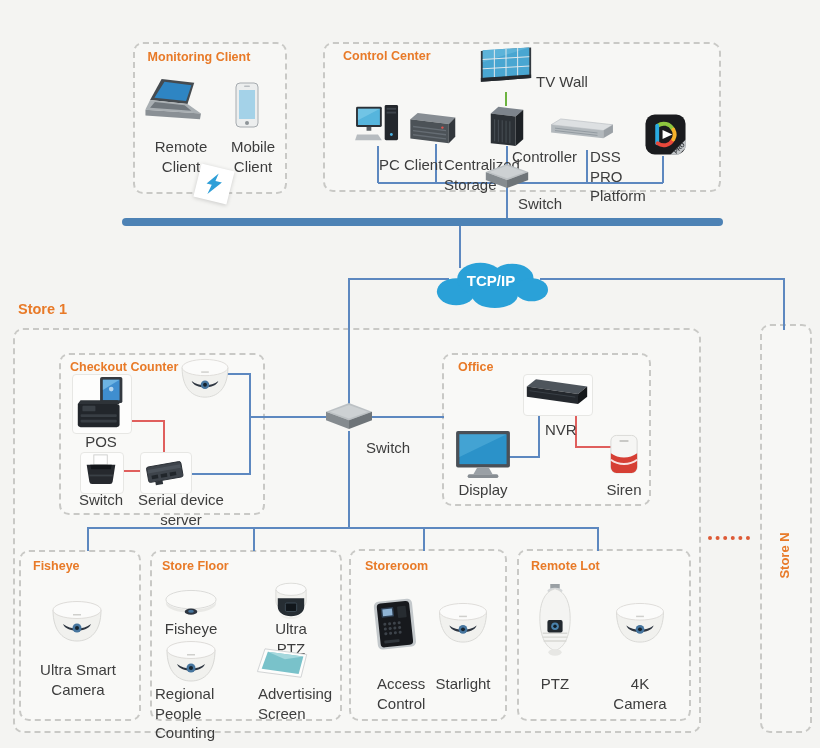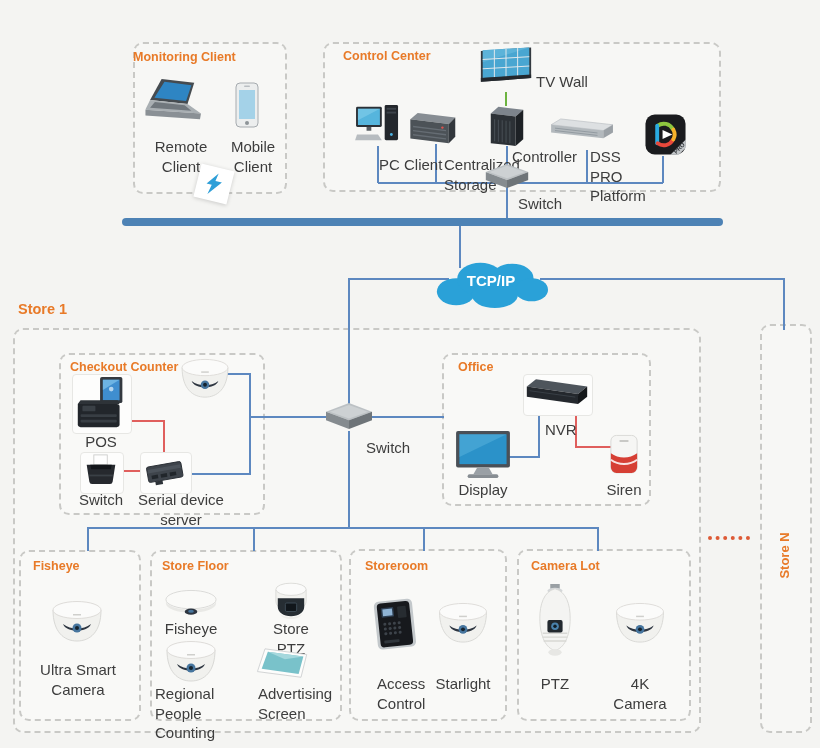--- a/index.html
+++ b/index.html
@@ -265,21 +265,21 @@
   <div class="lv red" style="left:163px;top:420px;height:39px"></div>
   <div class="lh red" style="left:114px;top:470px;width:33px"></div>
 
   <div class="lv" style="left:538px;top:412px;height:46px"></div>
   <div class="lh" style="left:509px;top:456px;width:31px"></div>
   <div class="lv red" style="left:575px;top:412px;height:36px"></div>
   <div class="lh red" style="left:575px;top:446px;width:38px"></div>
 
   <div class="dots" style="left:708px;top:536px"></div>
 
-  <div class="ztitle" style="left:133px;top:50px;width:150px;text-align:left">Monitoring Client</div>
+  <div class="ztitle" style="left:124px;top:50px;width:150px;text-align:center">Monitoring Client</div>
   <div class="abs" style="left:145px;top:78px">
     <svg width="62" height="48" viewBox="0 0 64 50">
         <use href="#sym-laptop"></use>
       </svg>
   </div>
   <div class="abs" style="left:235px;top:82px">
     <svg width="24" height="46" viewBox="0 0 24 46">
         <use href="#sym-phone"></use>
       </svg>
   </div>
@@ -412,21 +412,21 @@
     <svg width="54" height="29" viewBox="0 0 56 30">
         <use href="#sym-fisheye"></use>
       </svg>
   </div>
   <div class="lbl center" style="left:164px;top:619px;width:54px">Fisheye</div>
   <div class="abs" style="left:274px;top:582px">
     <svg width="34" height="42" viewBox="0 0 36 44">
         <use href="#sym-miniptz"></use>
       </svg>
   </div>
-  <div class="lbl center" style="left:262px;top:619px;width:58px">Store PTZ</div>
+  <div class="lbl center" style="left:262px;top:619px;width:58px">Ultra PTZ</div>
   <div class="abs" style="left:164px;top:640px">
     <svg width="54" height="44" viewBox="0 0 52 44">
         <use href="#sym-dome"></use>
       </svg>
   </div>
   <div class="lbl" style="left:155px;top:684px;width:88px">Regional People Counting</div>
   <div class="abs" style="left:256px;top:646px">
     <svg width="54" height="36" viewBox="0 0 56 38">
         <use href="#sym-adscreen"></use>
       </svg>
@@ -440,21 +440,21 @@
       </svg>
   </div>
   <div class="lbl" style="left:377px;top:674px;width:48px">Access Control</div>
   <div class="abs" style="left:437px;top:602px">
     <svg width="52" height="43" viewBox="0 0 52 44">
         <use href="#sym-dome"></use>
       </svg>
   </div>
   <div class="lbl center" style="left:434px;top:674px;width:58px">Starlight</div>
 
-  <div class="ztitle" style="left:531px;top:559px">Camera Lot</div>
+  <div class="ztitle" style="left:531px;top:559px">Remote Lot</div>
   <div class="abs" style="left:536px;top:584px">
     <svg width="38" height="74" viewBox="0 0 40 78">
         <use href="#sym-ptz"></use>
       </svg>
   </div>
   <div class="lbl center" style="left:538px;top:674px;width:34px">PTZ</div>
   <div class="abs" style="left:614px;top:602px">
     <svg width="52" height="43" viewBox="0 0 52 44">
         <use href="#sym-dome"></use>
       </svg>

